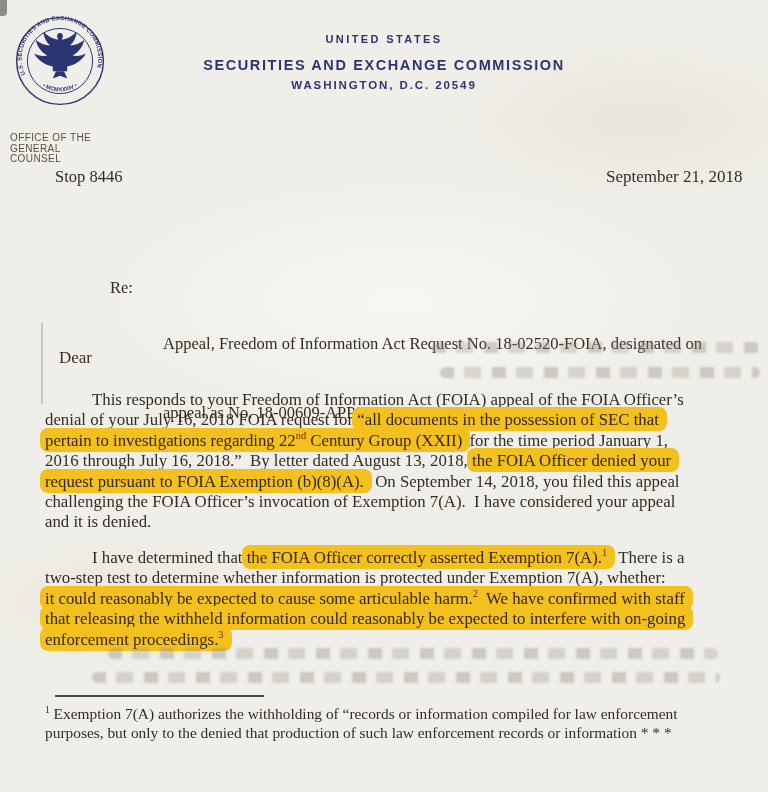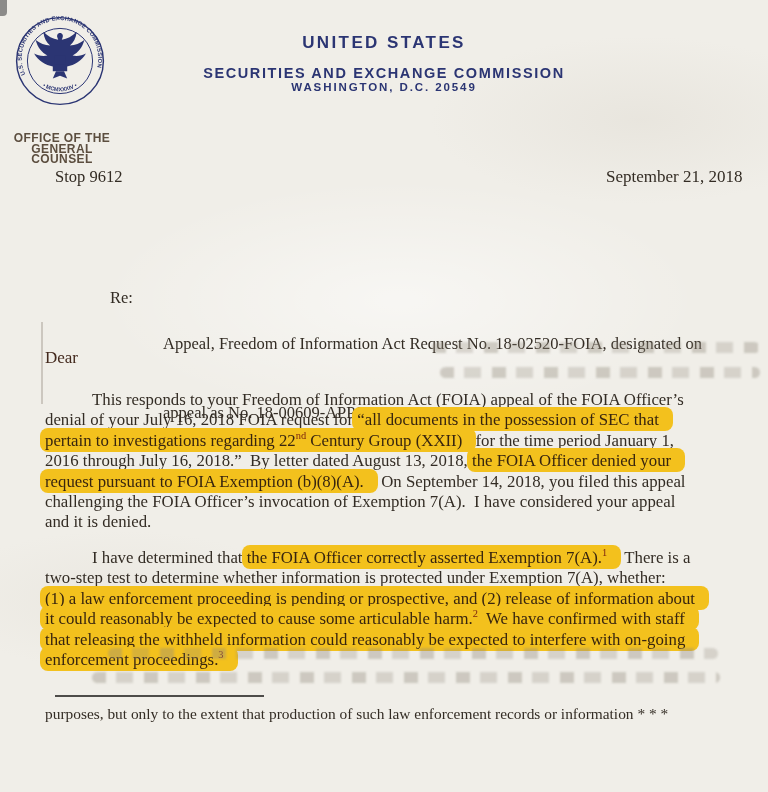--- a/index.html
+++ b/index.html
@@ -22,49 +22,49 @@
     color:var(--ink);
   }
   
   .letterhead{
     position:absolute;left:0;right:0;top:33px;
     text-align:center;
     color:var(--navy);
     font-family:"Liberation Sans", sans-serif;
     font-weight:bold;
   }
-  .lh-line1{font-size:17px;letter-spacing:2.4px;}
+  .lh-line1{font-size:11px;letter-spacing:2.4px;}
   .lh-line2{font-size:14.5px;letter-spacing:1.6px;margin-top:12px;}
-  .lh-line3{font-size:11.5px;letter-spacing:1.9px;margin-top:0;}
+  .lh-line3{font-size:11.5px;letter-spacing:1.9px;margin-top:6px;}
   .seal{position:absolute;left:15px;top:15px;width:90px;height:92px;}
   .office{
     position:absolute;left:10px;top:133px;width:104px;
-    text-align:center;
+    text-align:left;
     font-family:"Liberation Sans", sans-serif;
-    font-weight:bold;font-size:12px;line-height:10.5px;letter-spacing:.4px;
+    font-weight:normal;font-size:10px;line-height:10.5px;letter-spacing:.4px;
     color:#5c4e3f;
   }
   
   .stop{position:absolute;left:55px;top:167px;font-size:16.5px;}
   .date{position:absolute;left:606px;top:167px;font-size:17px;}
   
-  .re-label{position:absolute;left:110px;top:288px;font-size:16.5px;}
+  .re-label{position:absolute;left:110px;top:278px;font-size:16.5px;}
   .re-lines{position:absolute;left:163px;top:286px;font-size:16.5px;line-height:23px;white-space:pre;}
   
-  .dear{position:absolute;left:45px;top:348px;font-size:17px;color:#43291d;text-align:center;}
+  .dear{position:absolute;left:59px;top:348px;font-size:17px;color:#43291d;text-align:center;}
   
   .para{position:absolute;left:45px;font-size:16.8px;line-height:20.4px;}
   .para1{top:390px;}
   .para2{top:548px;font-family:Liberation Serif, serif;}
   .tline{white-space:pre;}
   .tline.indent{padding-left:47px;}
   .hl{
     background:var(--hl);
     border-radius:8px;
-    padding:3px 14px 2px 5px;
+    padding:3px 8px 2px 5px;
     margin:0 -5px;
     color:#38250f;
   }
   sup.sup{font-size:.62em;line-height:0;vertical-align:super;}
   .hl sup.sup{color:#7c2410;}
   
   .fn-rule{position:absolute;left:55px;top:695px;width:209px;height:2px;background:#4d4c49;}
   .footnote{position:absolute;left:45px;top:704px;font-size:15.4px;line-height:19.2px;}
   
   .ghost{
@@ -108,21 +108,21 @@
     <div class="lh-line1">UNITED STATES</div>
     <div class="lh-line2">SECURITIES AND EXCHANGE COMMISSION</div>
     <div class="lh-line3">WASHINGTON,  D.C. 20549</div>
   </div>
 
   <div class="office">
     <div>OFFICE OF THE</div>
     <div>GENERAL COUNSEL</div>
   </div>
 
-  <div class="stop">Stop 9612</div>
+  <div class="stop">Stop 8446</div>
   <div class="date">September 21, 2018</div>
 
   <div class="re-label">Re:</div>
   <div class="re-lines">
     <div>Appeal, Freedom of Information Act Request No. 18-02520-FOIA, designated on</div>
     <div>appeal as No. 18-00609-APPS</div>
   </div>
 
   <div class="dear">Dear</div>
 
@@ -131,29 +131,29 @@
       <div class="tline"><span>denial of your July 16, 2018 FOIA request for </span><span class="hl"><span>“all documents in the possession of SEC that</span></span></div>
       <div class="tline"><span class="hl"><span>pertain to investigations regarding 22</span><sup class="sup">nd</sup><span> Century Group (XXII)</span></span><span> for the time period January 1,</span></div>
       <div class="tline"><span>2016 through July 16, 2018.”  By letter dated August 13, 2018, </span><span class="hl"><span>the FOIA Officer denied your</span></span></div>
       <div class="tline"><span class="hl"><span>request pursuant to FOIA Exemption (b)(8)(A).</span></span><span>  On September 14, 2018, you filed this appeal</span></div>
       <div class="tline"><span>challenging the FOIA Officer’s invocation of Exemption 7(A).  I have considered your appeal</span></div>
       <div class="tline"><span>and it is denied.</span></div>
     </div>
   <div class="para para2">
       <div class="tline indent"><span>I have determined that </span><span class="hl"><span>the FOIA Officer correctly asserted Exemption 7(A).</span><sup class="sup">1</sup></span><span>  There is a</span></div>
       <div class="tline"><span>two-step test to determine whether information is protected under Exemption 7(A), whether:</span></div>
-      <div class="tline"><span class="hl"><span>(1) a law enforcement proceeding is pending or prospective, and (2) release of information about</span></span></div>
       <div class="tline"><span class="hl"><span>it could reasonably be expected to cause some articulable harm.</span><sup class="sup">2</sup><span>  We have confirmed with staff</span></span></div>
       <div class="tline"><span class="hl"><span>that releasing the withheld information could reasonably be expected to interfere with on-going</span></span></div>
       <div class="tline"><span class="hl"><span>enforcement proceedings.</span><sup class="sup">3</sup></span></div>
     </div>
 
   <div class="fn-rule"></div>
   <div class="footnote">
-      <div class="tline"><span>purposes, but only to the extent that production of such law enforcement records or information * * *</span></div>
+      <div class="tline"><sup class="sup">1</sup><span> Exemption 7(A) authorizes the withholding of “records or information compiled for law enforcement</span></div>
+      <div class="tline"><span>purposes, but only to the denied that production of such law enforcement records or information * * *</span></div>
     </div>
 
   <div class="ghost g1"></div>
   <div class="ghost g2"></div>
   <div class="ghost g3"></div>
   <div class="ghost g4"></div>
   <div class="fold-line"></div>
   <div class="corner-smudge"></div>
 
 </div>

